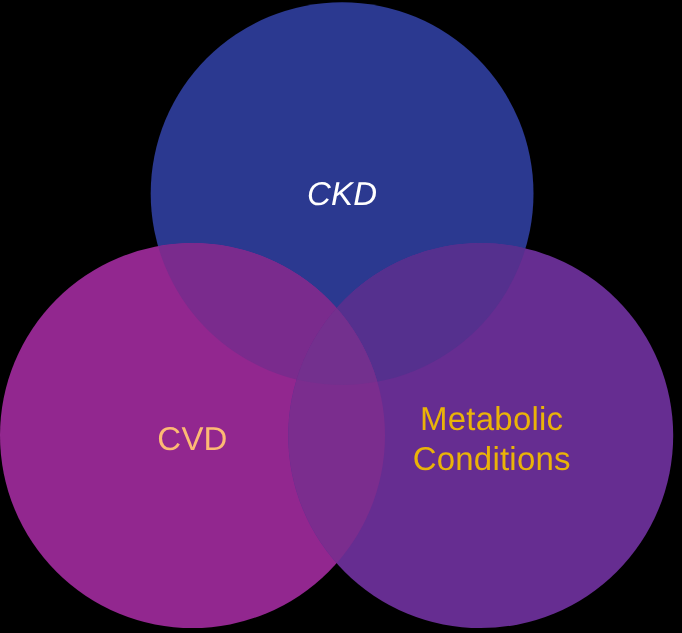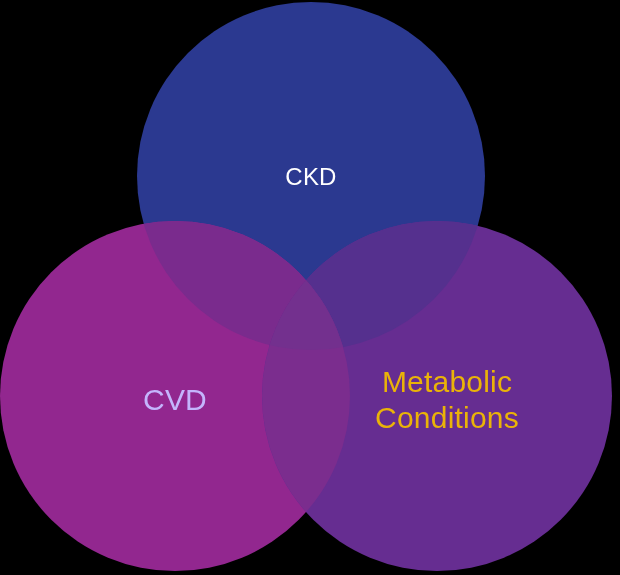--- a/index.html
+++ b/index.html
@@ -77,20 +77,20 @@
       <circle id="ix-cvd-met" clip-path="url(#clip-met)" cx="437" cy="396" r="175" fill="#7b2d8e"></circle>
     </g>
 
     <g clip-path="url(#clip-ckd)">
       <g clip-path="url(#clip-cvd)">
         <circle id="ix-triple" clip-path="url(#clip-met)" cx="437" cy="396" r="175" fill="#73308e"></circle>
       </g>
     </g>
   </svg>
 
-  <div class="venn-label" id="label-ckd" style="left: 311px; top: 177px; color: rgb(255, 255, 255); font-size: 24px;">CKD</div>
+  <div class="venn-label" id="label-ckd" style="left: 311px; top: 177px; color: rgb(255, 255, 255); font-size: 30px; font-style: italic;">CKD</div>
 
-  <div class="venn-label" id="label-cvd" style="left: 175px; top: 400px; color: #c4b5fd; font-size: 30px;">CVD</div>
+  <div class="venn-label" id="label-cvd" style="left: 175px; top: 400px; color: #fdba74; font-size: 30px;">CVD</div>
 
   <div class="venn-label" id="label-metabolic" style="left: 447px; top: 400px; color: #eab308; font-size: 30px;">Metabolic
 Conditions</div>
 
 </div>
 
 </body></html>

